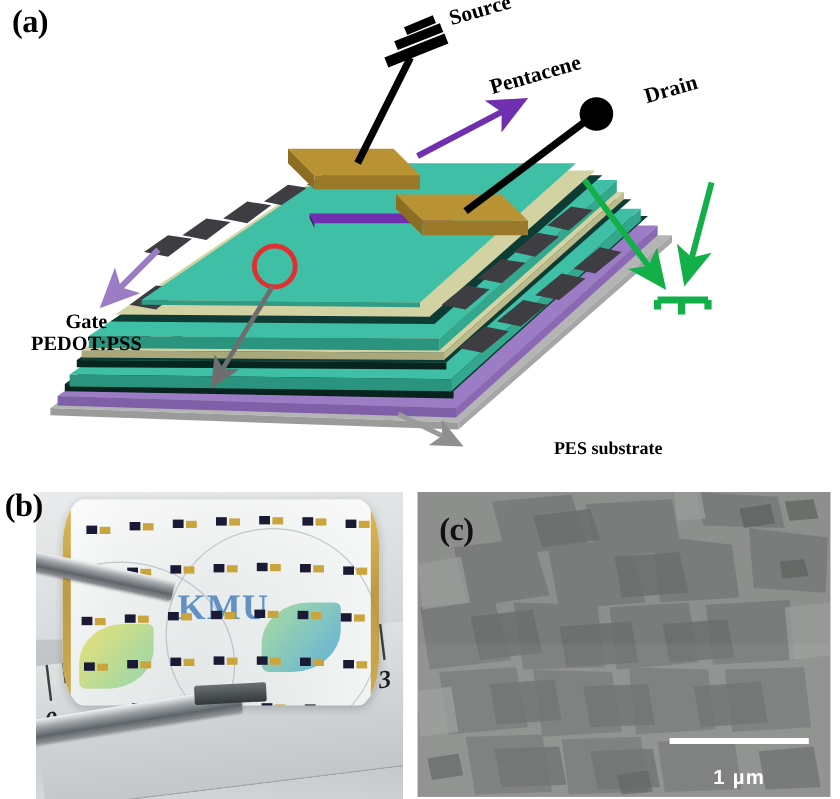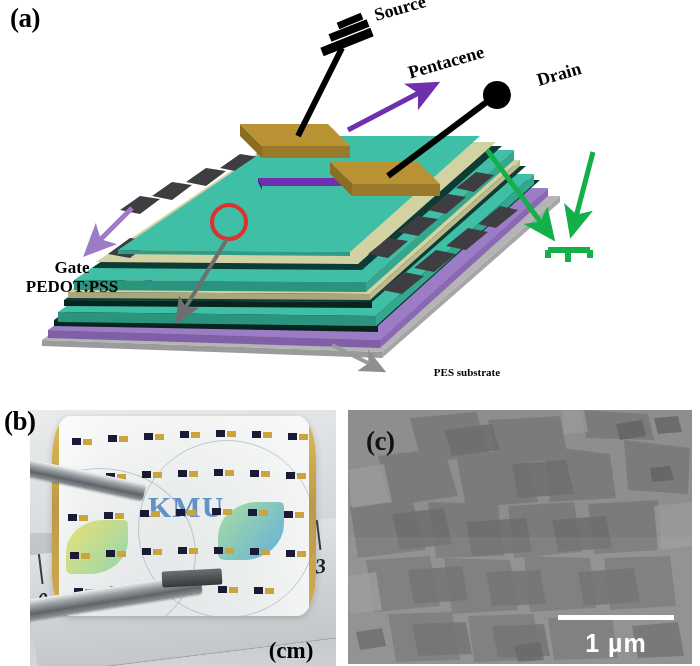--- a/index.html
+++ b/index.html
@@ -27,21 +27,21 @@
           background:linear-gradient(185deg,#c9ccce 0%,#bcc0c2 45%,#d5d8da 100%);}
   
   #ruler{position:absolute;left:-6px;top:146px;width:330px;height:120px;
          transform:rotate(-7deg);transform-origin:0 0;
          background:linear-gradient(180deg,#dfe2e3 0%,#d2d6d8 40%,#c3c7c9 100%);
          box-shadow:0 -1px 0 rgba(0,0,0,.18) inset;}
   .tick{position:absolute;top:0;width:1.6px;background:#3c3f41;}
   .rnum{position:absolute;font-family:"Liberation Serif",serif;font-style:italic;font-weight:bold;
         font-size:21px;color:#1d1f20;}
   
-  #sheet{position:absolute;left:22px;top:6px;width:264px;height:200px;
+  #sheet{position:absolute;left:22px;top:6px;width:264px;height:172px;
          border-radius:18px/42px;
          background:
            linear-gradient(100deg,rgba(255,255,255,.72) 0%,rgba(255,255,255,.34) 18%,
                            rgba(255,255,255,.10) 46%,rgba(255,255,255,.30) 72%,rgba(255,255,255,.66) 100%),
            linear-gradient(180deg,#f2f4f3 0%,#e7eaea 40%,#dfe3e3 100%);
          box-shadow:0 2px 7px rgba(0,0,0,.18);
          overflow:hidden;}
   .sheet-edge{position:absolute;width:7px;top:0;height:100%;
               background:linear-gradient(180deg,#d8b23a,#b4892a 45%,#caa134);opacity:.85;}
   .kmu{position:absolute;left:96px;top:74px;font-family:"Liberation Serif",serif;font-weight:bold;
@@ -53,21 +53,21 @@
   
   .tweez{position:absolute;background:linear-gradient(180deg,#f2f3f4 0%,#9ba0a4 35%,#5e6468 70%,#8e9397 100%);
          border-radius:3px;box-shadow:0 1px 2px rgba(0,0,0,.35);}
 
   
   #panelC{position:absolute;left:340px;top:404px;width:360px;height:262px;overflow:hidden;background:#fff;}
   #sem{position:absolute;left:8px;top:6px;width:344px;height:254px;overflow:hidden;
        background:#8a8c8a;}
   #sbar{position:absolute;right:18px;bottom:44px;width:116px;height:5px;background:#fff;}
   #sbartxt{position:absolute;right:18px;bottom:6px;width:116px;text-align:center;
-           font-family:"Liberation Sans",sans-serif;font-weight:bold;font-size:25px;color:#fff;
+           font-family:"Liberation Sans",sans-serif;font-weight:bold;font-size:17px;color:#fff;
            letter-spacing:1px;}
 </style>
 </head>
 <body>
 
 <div id="fig">
 
   <div id="panelA">
 
     <div class="panel-tag" style="left:10px;top:3px;">(a)</div>
@@ -256,21 +256,21 @@
 
     <div class="lbl" style="left:385px;top:52px;width:122px;transform:rotate(-16deg);font-size:18px;">Pentacene</div>
 
     <div class="lbl" style="left:520px;top:64px;width:78px;transform:rotate(-16deg);font-size:18px;">Drain</div>
 
     <div class="lbl" style="left:-4px;top:258px;width:152px;font-size:17px;">Gate
 PEDOT:PSS</div>
 
 
 
-    <div class="lbl" style="left:382px;top:366px;width:170px;font-size:11px;text-align:center;">PES substrate</div>
+    <div class="lbl" style="left:382px;top:366px;width:170px;font-size:15px;text-align:right;">PES substrate</div>
   </div>
 
   <div id="panelB">
     <div class="panel-tag" style="left:4px;top:2px;z-index:60;">(b)</div>
 
     <div id="photoB">
       <div class="bg-top"></div>
       <div class="bg-bot"></div>
 
       <div id="ruler">
@@ -387,21 +387,20 @@
             <div class="devg" style="left:213px;top:172px;"></div>
         </div>
       </div>
 
       <div class="tweez" style="left:-36px;top:58px;width:152px;height:17px;transform:rotate(12deg);"></div>
       <div class="tweez" style="left:-28px;top:178px;width:200px;height:21px;transform:rotate(-9deg);"></div>
       <div style="position:absolute;left:132px;top:160px;width:60px;height:16px;
                   background:linear-gradient(180deg,#6a6f72,#33383b);transform:rotate(-3deg);
                   border-radius:2px;"></div>
 
-      <div class="lbl" style="right:6px;bottom:2px;width:78px;font-size:23px;color:#000;">(cm)</div>
     </div>
   </div>
 
   <div id="panelC">
     <div id="sem">
 
       <svg viewBox="0 0 344 254" width="344" height="254" style="position:absolute;left:0;top:0;">
         <rect x="0" y="0" width="344" height="254" fill="#8d8f8d"></rect>
         <g fill="#7a7c7b" opacity="0.95">
           <polygon points="62,8 128,2 142,44 74,54"></polygon>

